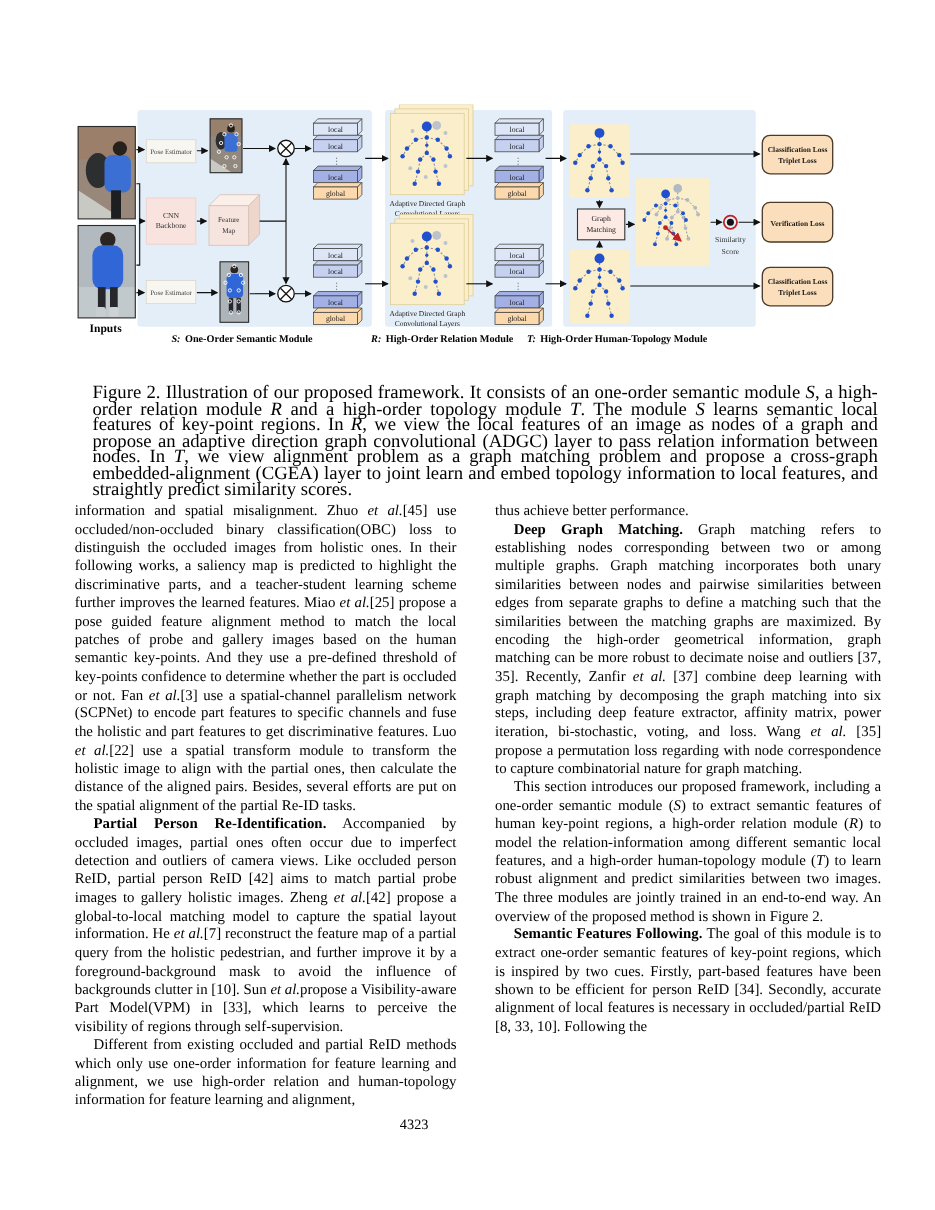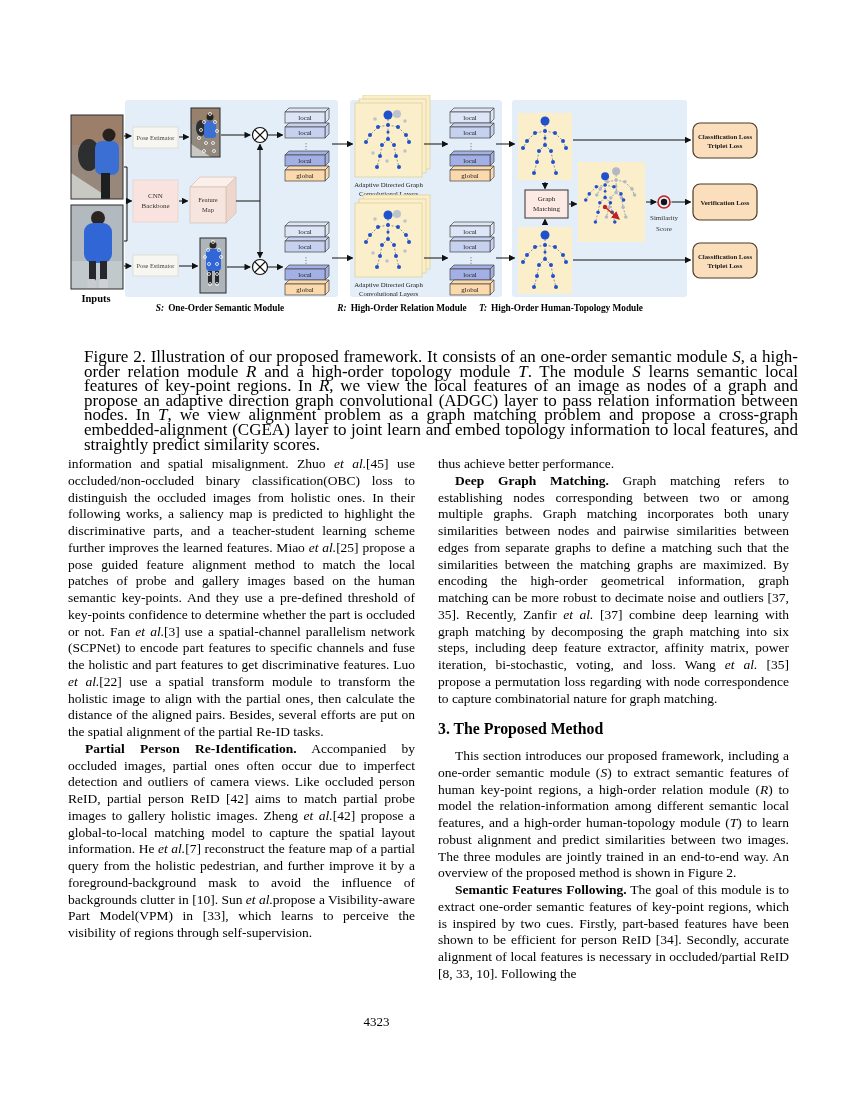--- a/index.html
+++ b/index.html
@@ -10,21 +10,21 @@
   .figure-area { position:absolute; left:68px; top:95px; width:714px; height:225px; }
   svg text { font-family:"Liberation Serif", serif; }
   .caption {
     position:absolute; left:68px; top:334px; width:714px; margin:16px;
     font-size:17px; line-height:14.6px; text-align:justify;
   }
   .col { position:absolute; top:429px; font-size:13.5px; line-height:16.75px; text-align:justify;margin-top:27px; }
   .col p { margin:0; padding:0; }
   .col p.ind { text-indent:17px; }
   .col-left  { left:68px;  width:347px; }
-  .col-right { left:438px; width:351px;font-family:Liberation Serif, serif; }
+  .col-right { left:450px; width:351px;font-family:Liberation Serif, serif; }
   .col h2 { font-size:15.8px; font-weight:bold; margin:14px 0 10px 0; }
   .page-number { position:absolute; top:1014px; left:0; width:753px; text-align:center; font-size:13px; }
 </style>
 </head>
 <body>
 
 <div class="figure-area">
 <svg viewBox="0 0 714 225" width="714" height="225">
   <defs>
     <marker id="ah" viewBox="0 0 10 10" refX="8.5" refY="5" markerWidth="6.5" markerHeight="6.5" orient="auto-start-reverse">
@@ -276,23 +276,23 @@
   <text x="334" y="216" font-size="9.3" font-weight="bold" text-anchor="middle"><tspan font-style="italic">R:</tspan><tspan dx="4">High-Order Relation Module</tspan></text>
   <text x="493" y="216" font-size="9.3" font-weight="bold" text-anchor="middle"><tspan font-style="italic">T:</tspan><tspan dx="4">High-Order Human-Topology Module</tspan></text>
 </svg>
 </div>
 
 <p class="caption">Figure 2. Illustration of our proposed framework.  It consists of an one-order semantic module <i>S</i>, a high-order relation module <i>R</i> and a high-order topology module <i>T</i>.  The module <i>S</i> learns semantic local features of key-point regions.  In <i>R</i>, we view the local features of an image as nodes of a graph and propose an adaptive direction graph convolutional (ADGC) layer to pass relation information between nodes.  In <i>T</i>, we view alignment problem as a graph matching problem and propose a cross-graph embedded-alignment (CGEA) layer to joint learn and embed topology information to local features, and straightly predict similarity scores.</p>
 
 <div class="col col-left">
   <p>information and spatial misalignment.  Zhuo <i>et al.</i>[45] use occluded/non-occluded binary classification(OBC) loss to distinguish the occluded images from holistic ones. In their following works, a saliency map is predicted to highlight the discriminative parts, and a teacher-student learning scheme further improves the learned features.  Miao <i>et al.</i>[25] propose a pose guided feature alignment method to match the local patches of probe and gallery images based on the human semantic key-points.  And they use a pre-defined threshold of key-points confidence to determine whether the part is occluded or not.  Fan <i>et al.</i>[3] use a spatial-channel parallelism network (SCPNet) to encode part features to specific channels and fuse the holistic and part features to get discriminative features.  Luo <i>et al.</i>[22] use a spatial transform module to transform the holistic image to align with the partial ones, then calculate the distance of the aligned pairs. Besides, several efforts are put on the spatial alignment of the partial Re-ID tasks.</p>
   <p class="ind"><b>Partial Person Re-Identification.</b> Accompanied by occluded images, partial ones often occur due to imperfect detection and outliers of camera views. Like occluded person ReID, partial person ReID [42] aims to match partial probe images to gallery holistic images. Zheng <i>et al.</i>[42] propose a global-to-local matching model to capture the spatial layout information. He <i>et al.</i>[7] reconstruct the feature map of a partial query from the holistic pedestrian, and further improve it by a foreground-background mask to avoid the influence of backgrounds clutter in [10].  Sun <i>et al.</i>propose a Visibility-aware Part Model(VPM) in [33], which learns to perceive the visibility of regions through self-supervision.</p>
+  <p class="ind">Different from existing occluded and partial ReID methods which only use one-order information for feature learning and alignment, we use high-order relation and human-topology information for feature learning and alignment,</p>
 </div>
 
 <div class="col col-right">
   <p>thus achieve better performance.</p>
   <p class="ind"><b>Deep Graph Matching.</b> Graph matching refers to establishing nodes corresponding between two or among multiple graphs.  Graph matching incorporates both unary similarities between nodes and pairwise similarities between edges from separate graphs to define a matching such that the similarities between the matching graphs are maximized.  By encoding the high-order geometrical information, graph matching can be more robust to decimate noise and outliers [37, 35].  Recently, Zanfir <i>et al.</i> [37] combine deep learning with graph matching by decomposing the graph matching into six steps, including deep feature extractor, affinity matrix, power iteration, bi-stochastic, voting, and loss.  Wang <i>et al.</i> [35] propose a permutation loss regarding with node correspondence to capture combinatorial nature for graph matching.</p>
-  <h2>3. The Proposed Method</h2>
   <p class="ind">This section introduces our proposed framework, including a one-order semantic module (<i>S</i>) to extract semantic features of human key-point regions, a high-order relation module (<i>R</i>) to model the relation-information among different semantic local features, and a high-order human-topology module (<i>T</i>) to learn robust alignment and predict similarities between two images.  The three modules are jointly trained in an end-to-end way.  An overview of the proposed method is shown in Figure 2.</p>
   <p class="ind"><b>Semantic Features Following.</b> The goal of this module is to extract one-order semantic features of key-point regions, which is inspired by two cues. Firstly, part-based features have been shown to be efficient for person ReID [34]. Secondly, accurate alignment of local features is necessary in occluded/partial ReID [8, 33, 10].  Following the</p>
 </div>
 
 <div class="page-number">4323</div>
 
 </body></html>

